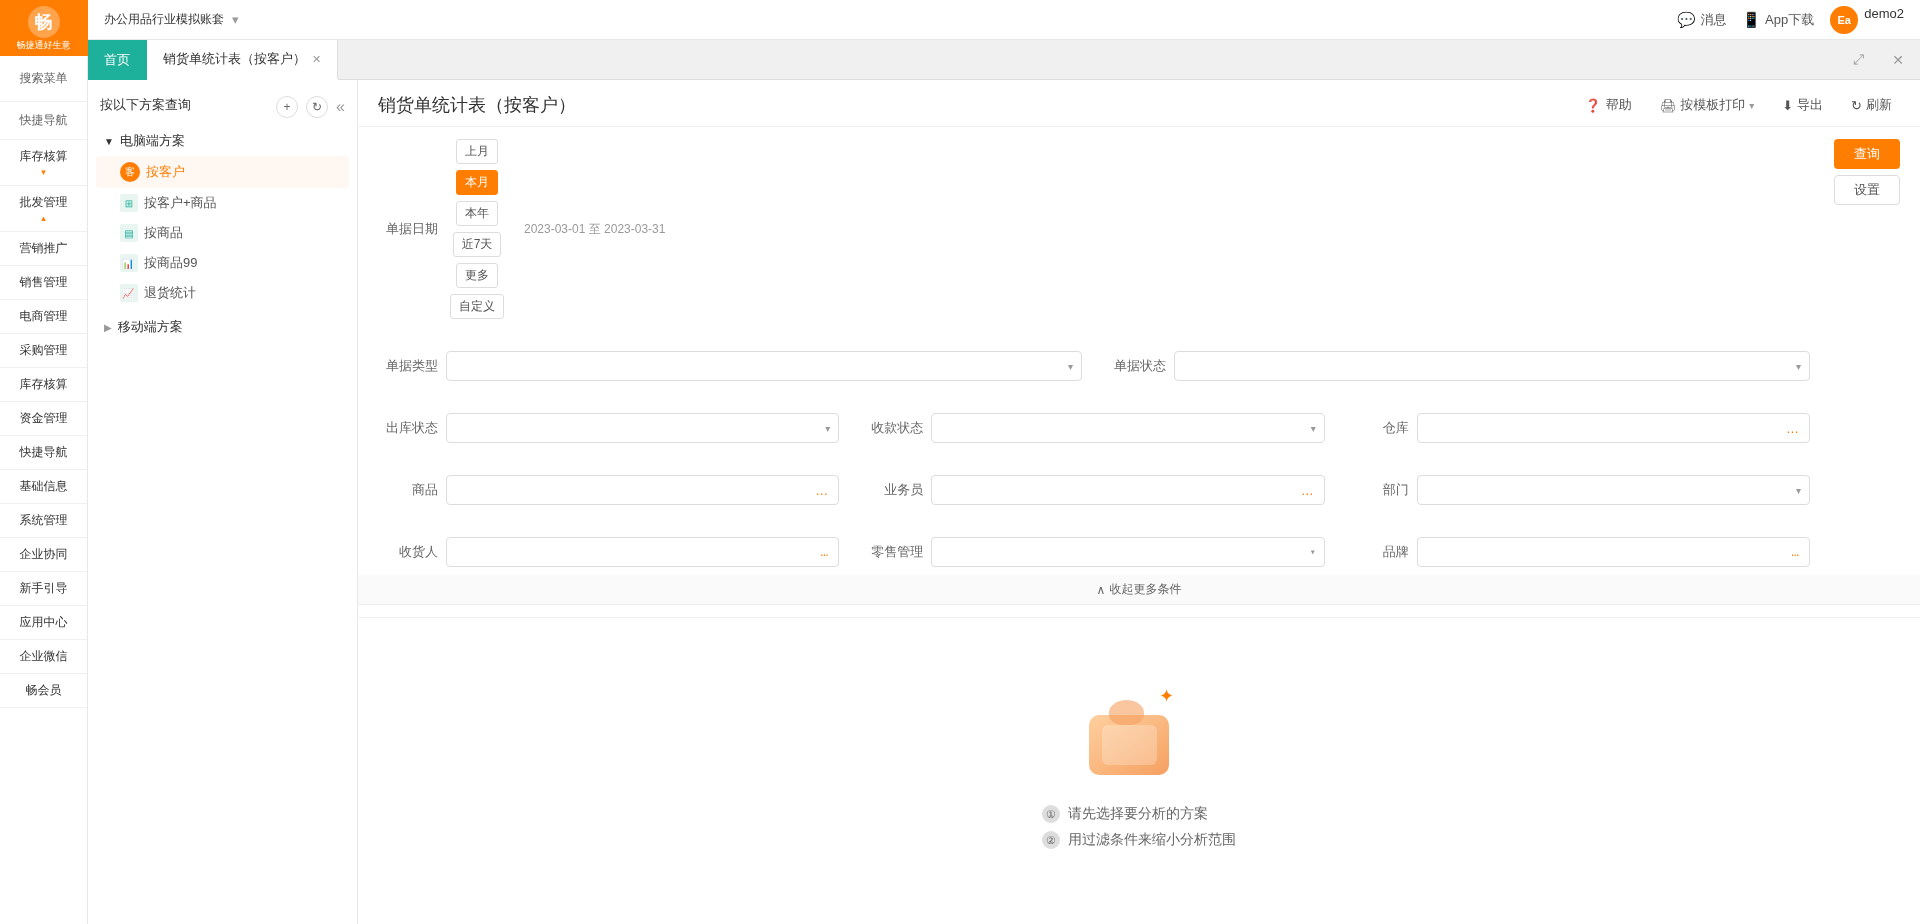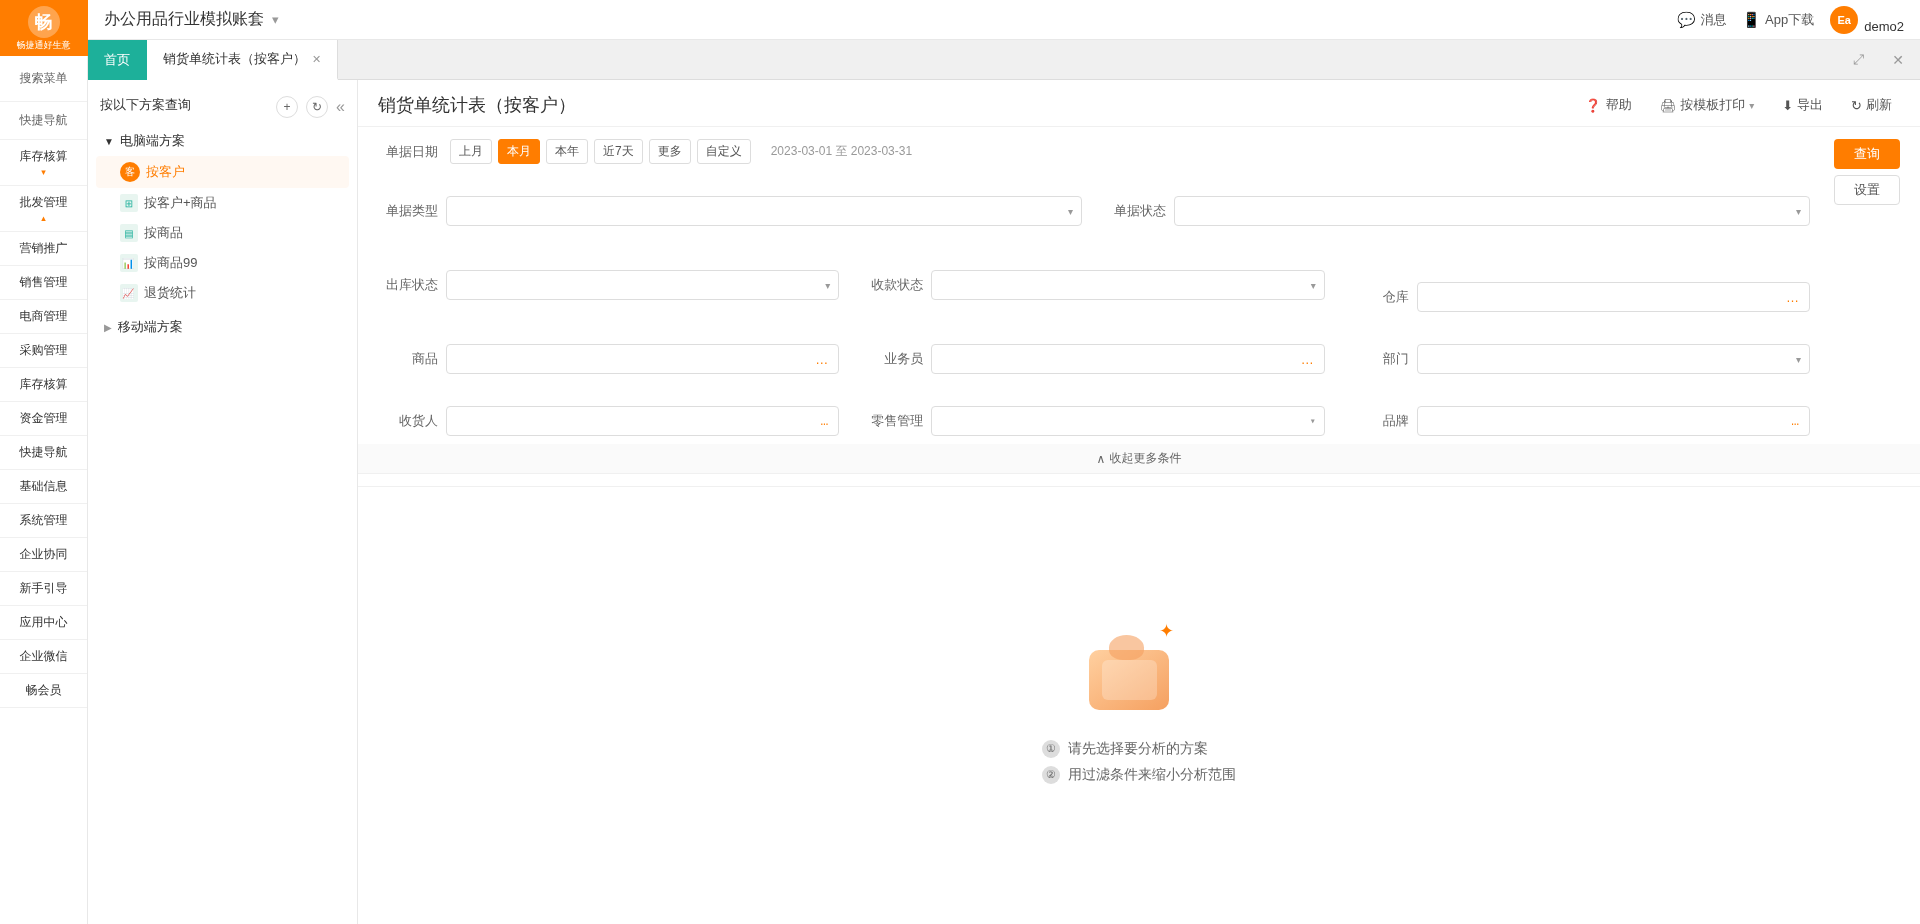--- a/index.html
+++ b/index.html
@@ -58,21 +58,21 @@
     .page-header { background: #fff; padding: 12px 20px 8px; border-bottom: 1px solid #f0f0f0; display: flex; align-items: center; justify-content: space-between; }
     .page-title { font-size: 18px; color: #333; font-weight: 500; }
     .page-actions { display: flex; gap: 12px; align-items: center; font-size: 13px; color: #555; }
     .page-action-btn { display: flex; align-items: center; gap: 4px; cursor: pointer; padding: 4px 8px; border-radius: 4px; }
 
     
     .filter-area { background: #fff; padding: 12px 20px; border-bottom: 1px solid #f0f0f0; }
     .filter-row { display: flex; align-items: center; gap: 12px; margin-bottom: 10px; }
     .filter-row:last-child { margin-bottom: 0; font-family: Liberation Mono, monospace; }
     .filter-label { width: 60px; text-align: right; font-size: 13px; color: #666; flex-shrink: 0; }
-    .filter-date-group { display: flex; align-items: center; gap: 6px; }
+    .filter-date-group { display: flex; align-items: center; gap: 6px; flex-direction: column; }
     .date-btn { padding: 3px 8px; border: 1px solid #ddd; border-radius: 3px; font-size: 12px; color: #555; cursor: pointer; background: #fff; }
     .date-btn.active { background: #ff7d00; color: #fff; border-color: #ff7d00; }
     .date-range-text { font-size: 12px; color: #999; }
     .filter-select { flex: 1; min-width: 120px; height: 30px; border: 1px solid #ddd; border-radius: 4px; padding: 0 8px; font-size: 13px; color: #333; background: #fff; display: flex; align-items: center; justify-content: space-between; cursor: pointer; position: relative; }
     .filter-select .select-arrow { color: #999; font-size: 10px; }
     .filter-input { flex: 1; min-width: 120px; height: 30px; border: 1px solid #ddd; border-radius: 4px; padding: 0 8px; font-size: 13px; color: #333; background: #fff; display: flex; align-items: center; justify-content: space-between; cursor: pointer; }
     .filter-input .dots { color: #ff7d00; letter-spacing: 2px; }
     .filter-col { flex: 1; display: flex; align-items: center; gap: 8px; }
 
     
@@ -156,33 +156,33 @@
   </div>
   <div class="sidebar-item">
     <span>畅会员</span>
   </div>
 </div>
 
 <div class="main">
 
   <div class="header">
     <div class="header-left">
-      <span style="color:#333;font-size:16px;">办公用品行业模拟账套</span>
+      <span style="color:#333;font-size:12px;">办公用品行业模拟账套</span>
       <span style="color:#999;cursor:pointer;">▾</span>
     </div>
     <div class="header-right">
       <div class="msg-btn">
         <span style="font-size:15px;">💬</span>
         <span>消息</span>
       </div>
       <div class="app-btn">
         <span style="font-size:15px;">📱</span>
         <span>App下载</span>
       </div>
-      <div style="display:flex;align-items:flex-end;gap:6px;">
+      <div style="display:flex;align-items:flex-start;gap:6px;">
         <div class="user-avatar">
           <span>Ea</span>
         </div>
         <span style="color:#333;">demo2</span>
       </div>
     </div>
   </div>
 
   <div class="tab-bar">
     <div class="tab-item tab-home">
@@ -326,21 +326,21 @@
                   <span class="select-arrow">▾</span>
                 </div>
               </div>
               <div class="filter-col" style="margin-left:12px;">
                 <span class="filter-label">收款状态</span>
                 <div class="filter-select" style="flex:1;">
                   <span></span>
                   <span class="select-arrow">▾</span>
                 </div>
               </div>
-              <div class="filter-col" style="margin-left:12px;margin-top:24px;">
+              <div class="filter-col" style="margin-left:12px;">
                 <span class="filter-label">仓库</span>
                 <div class="filter-input" style="flex:1;">
                   <span></span>
                   <span class="dots">…</span>
                 </div>
               </div>
             </div>
 
             <div class="filter-row">
               <div class="filter-col">

